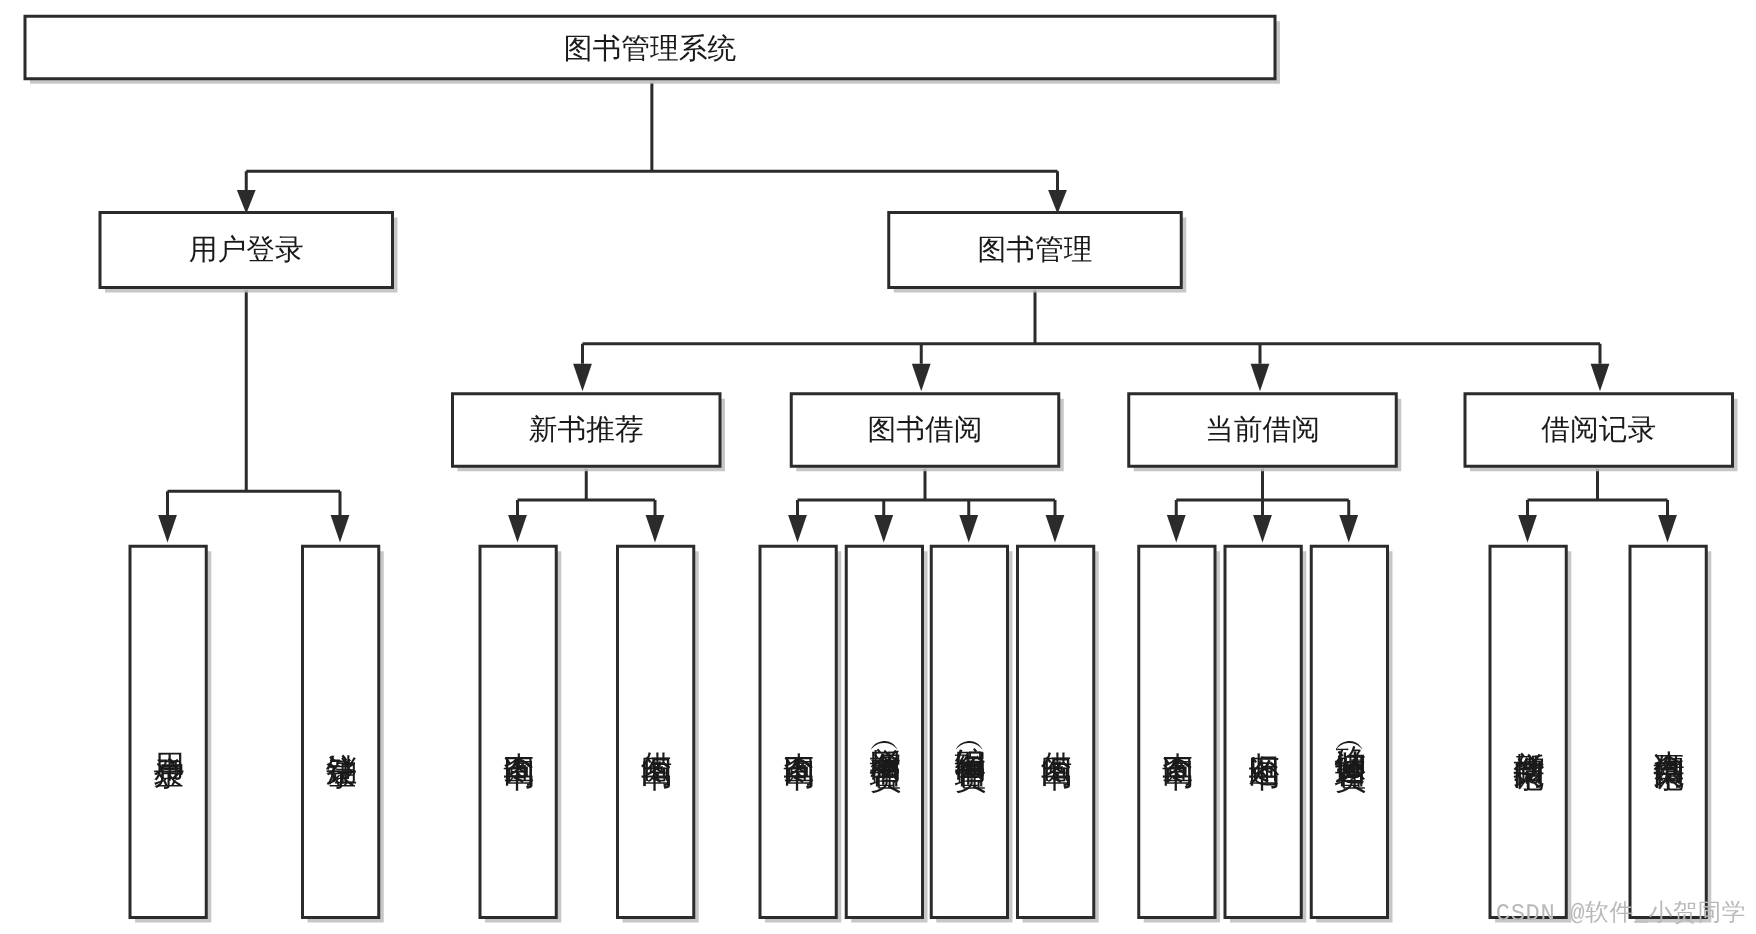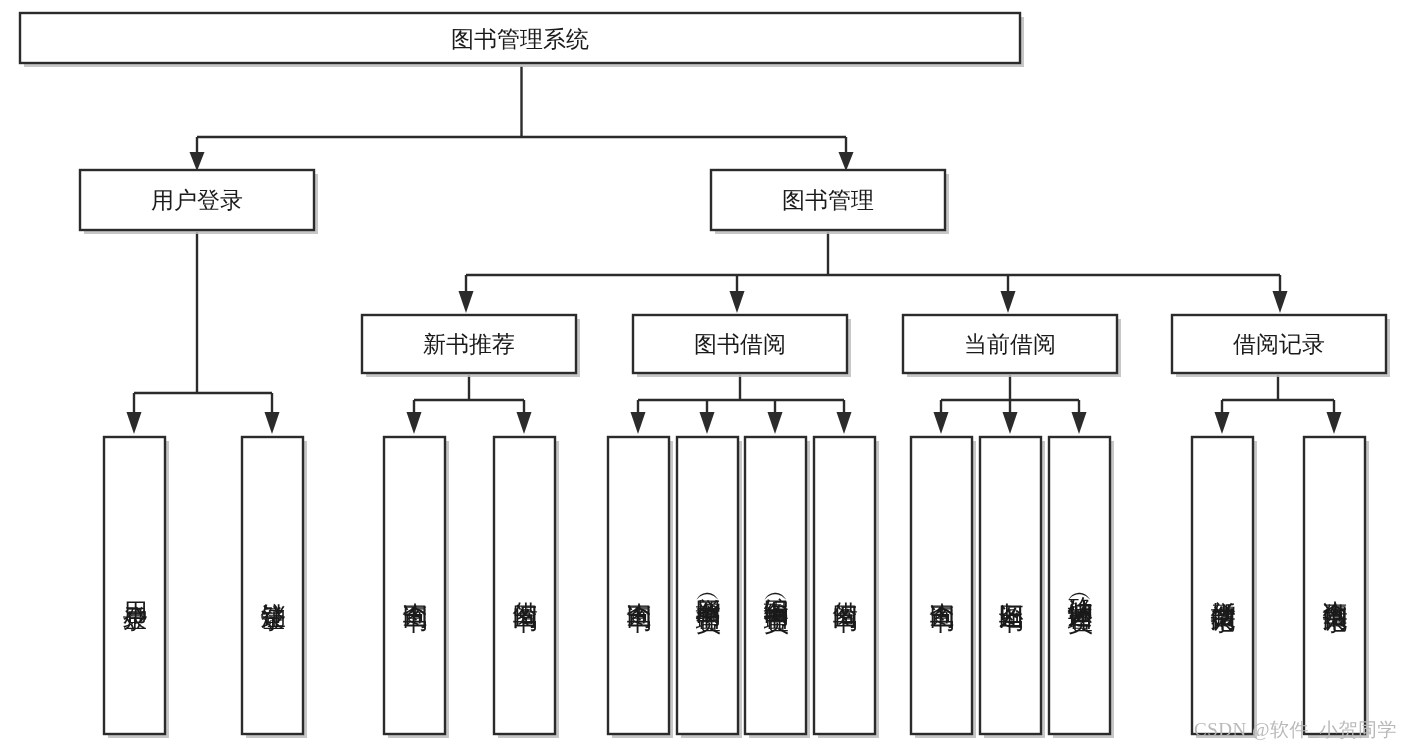--- a/index.html
+++ b/index.html
@@ -51,21 +51,21 @@
     font-family: "DejaVu Sans", "Liberation Sans", sans-serif;
     font-size: 23px;
     fill: #1a1a1a;
     text-anchor: middle;
     dominant-baseline: middle;
   }
   .watermark {
     position: absolute;
     right: 8px;
     bottom: 4px;
-    font-family: Liberation Serif, serif;
+    font-family: Liberation Mono, monospace;
     font-size: 19px;
     color: #b9b9b9;
     letter-spacing: 0.5px;
     white-space: nowrap;
     user-select: none;
   }
   .vlabel {
     position: absolute;
     writing-mode: vertical-rl;
     text-orientation: upright;

